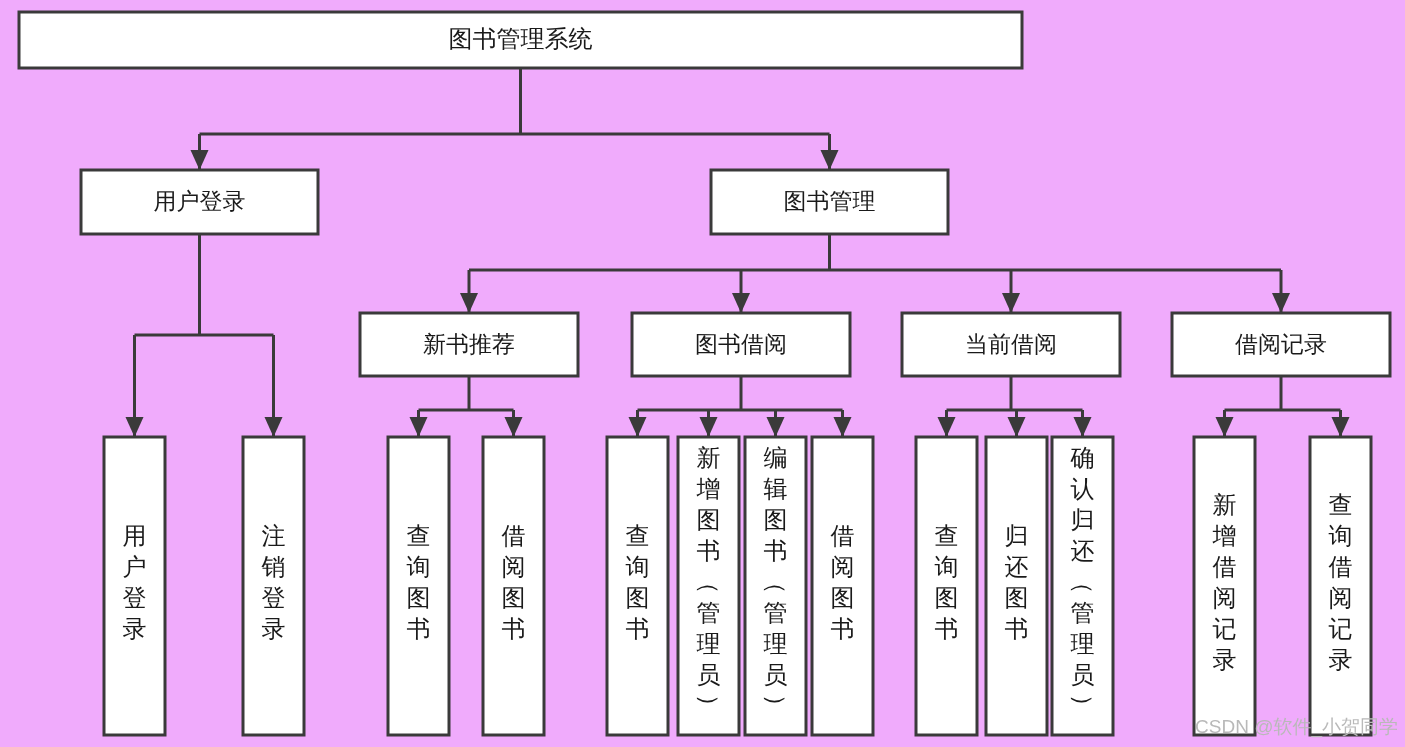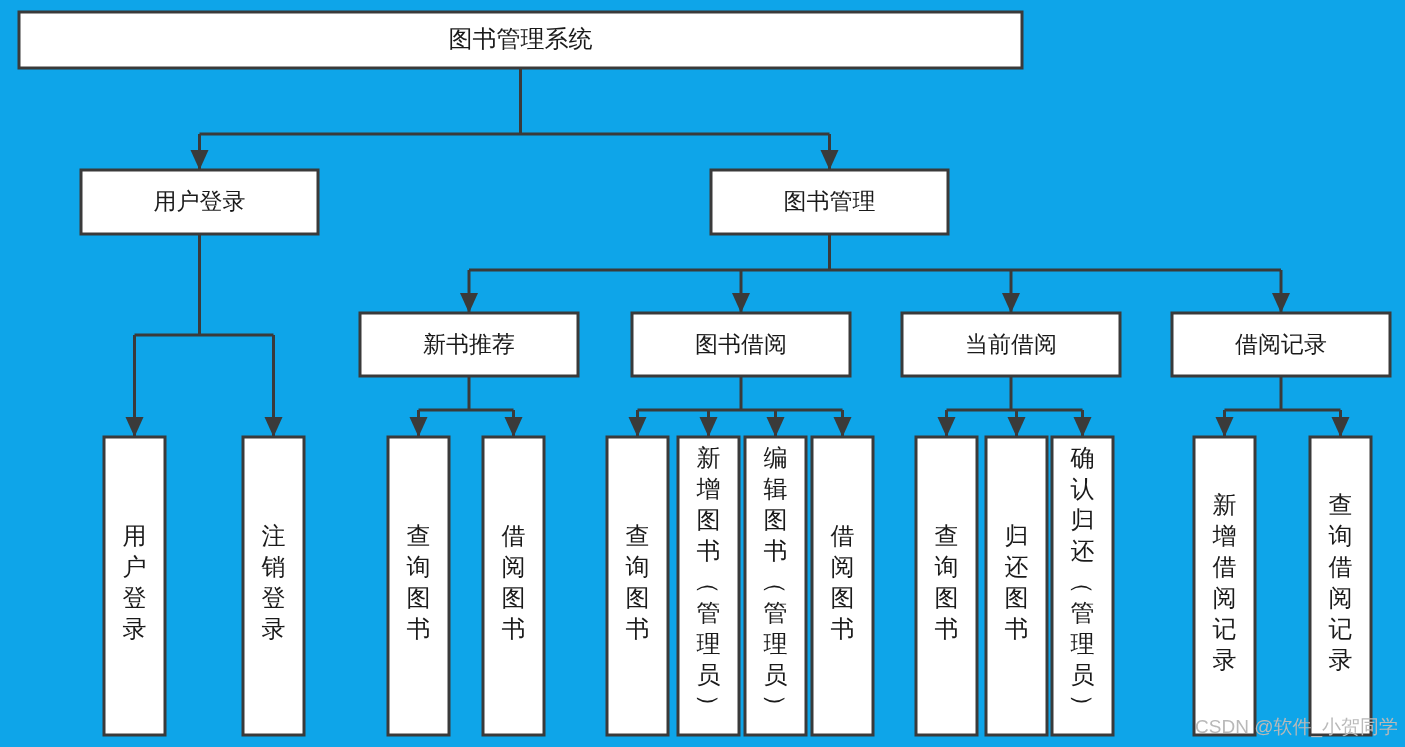--- a/index.html
+++ b/index.html
@@ -8,21 +8,21 @@
     padding: 0;
     background: #ffffff;
   }
   body {
     font-family: "Liberation Sans", "DejaVu Sans", sans-serif;
   }
   #diagram-root {
     position: relative;
     width: 1405px;
     height: 747px;
-    background: #0ea5e9;
+    background: #f0abfc;
     overflow: hidden;
   }
   svg.diagram-canvas {
     position: absolute;
     left: 0;
     top: 0;
     width: 1405px;
     height: 747px;
     display: block;
   }

